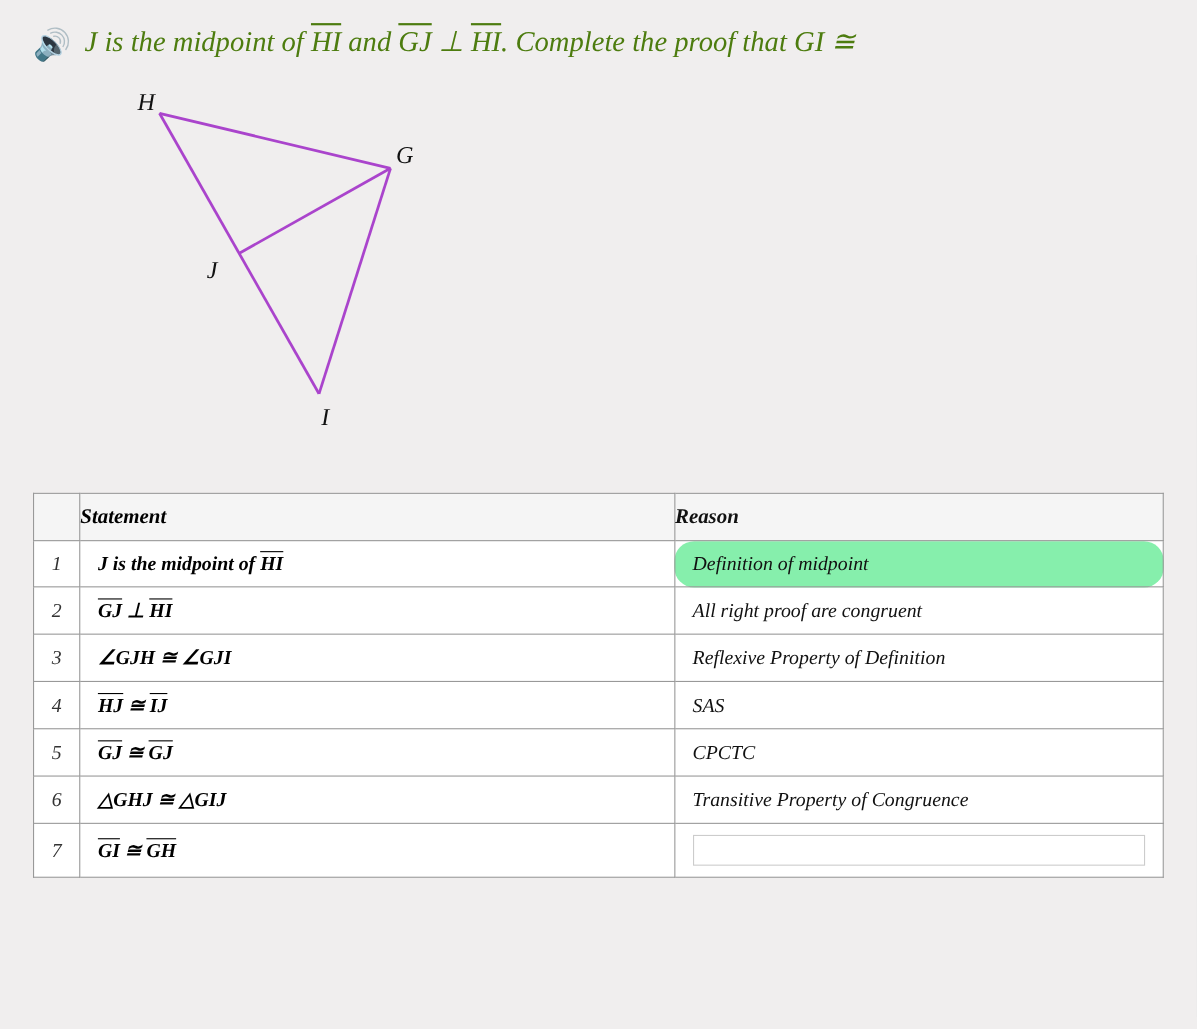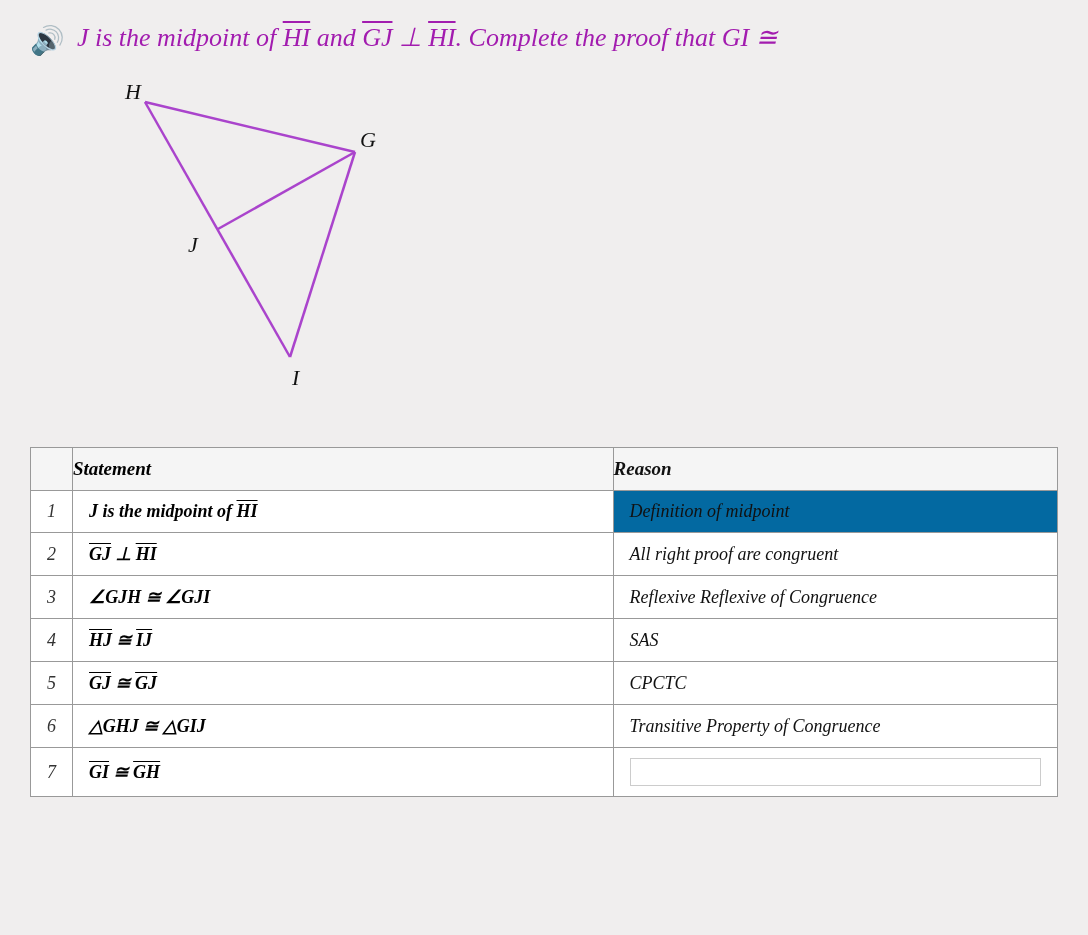--- a/index.html
+++ b/index.html
@@ -27,21 +27,21 @@
     .speaker-icon {
       margin-right: 12px;
       margin-top: 4px;
       font-size: 28px;
       color: #333;
     }
 
     .problem-statement {
       font-size: 26px;
       font-style: italic;
-      color: #a21caf;
+      color: #4d7c0f;
       line-height: 1.4;
     }
 
     .overline {
       text-decoration: overline;
     }
 
     .diagram-container {
       position: relative;
       width: 400px;
@@ -92,21 +92,22 @@
       width: 55%;
       font-weight: bold;
     }
 
     .reason-col {
       width: 45%;
       color: #111;
     }
 
     .highlighted-reason {
-      background: #0369a1;
+      background: #86efac;
+      border-radius: 18px;
     }
 
     .reason-input {
       width: 100%;
       border: none;
       background: transparent;
       font-size: 18px;
       font-family: Georgia, 'Times New Roman', serif;
       font-style: italic;
       color: #111;
@@ -176,21 +177,21 @@
           <span>All right proof are congruent</span>
         </td>
       </tr>
 
       <tr>
         <td class="row-num">3</td>
         <td class="statement-col">
           <em>∠GJH ≅ ∠GJI</em>
         </td>
         <td class="reason-col">
-          <span>Reflexive Reflexive of Congruence</span>
+          <span>Reflexive Property of Definition</span>
         </td>
       </tr>
 
       <tr>
         <td class="row-num">4</td>
         <td class="statement-col">
           <em><span class="overline">HJ</span> ≅ <span class="overline">IJ</span></em>
         </td>
         <td class="reason-col">
           <span>SAS</span>

